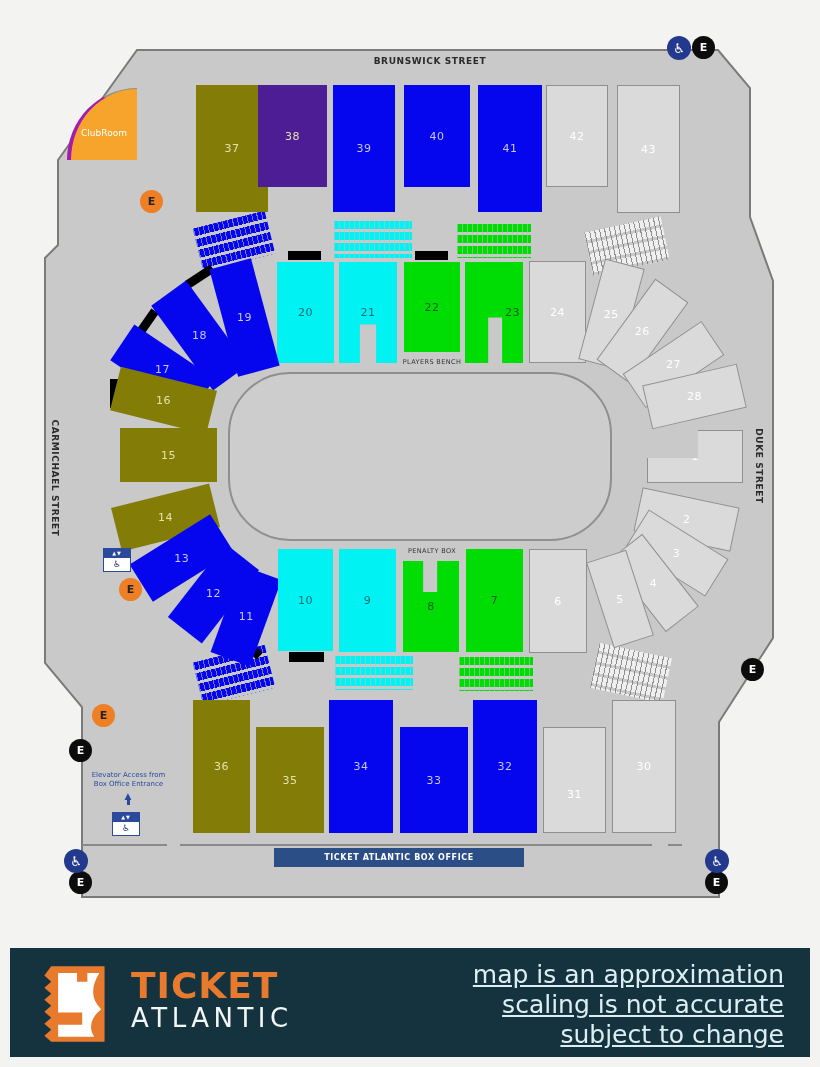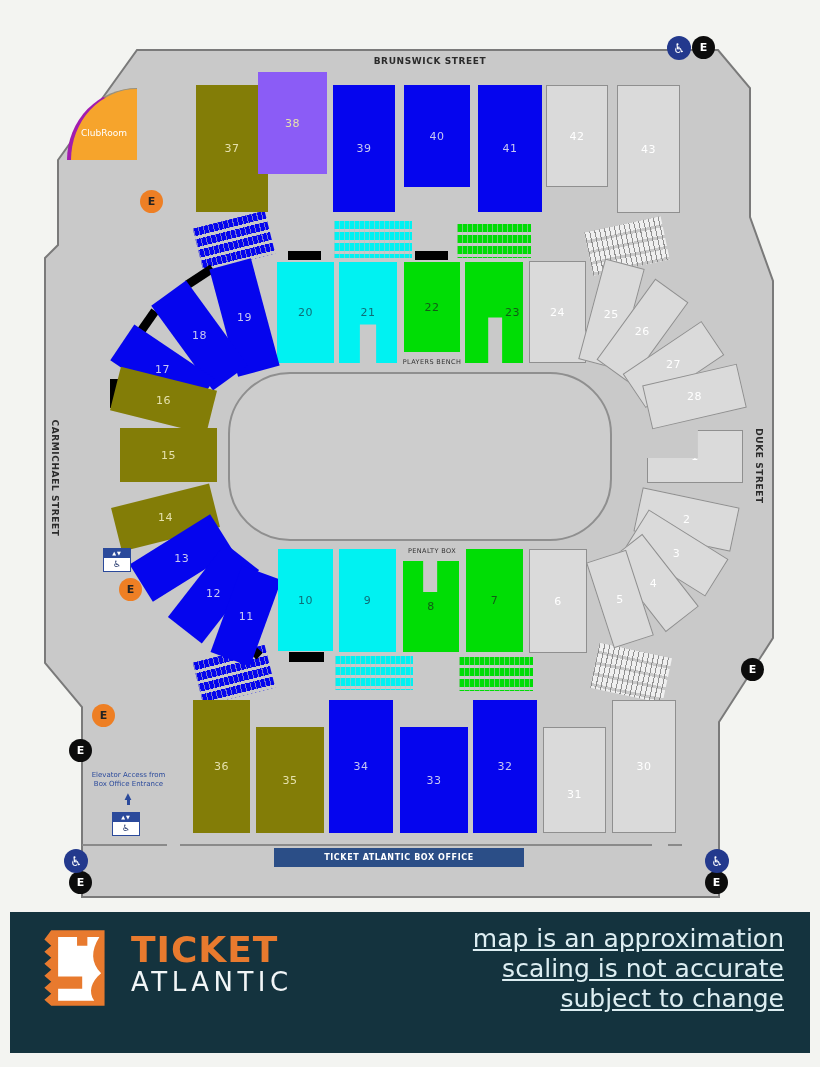--- a/index.html
+++ b/index.html
@@ -21,21 +21,21 @@
   .bench-label{position:absolute;font-size:6.5px;color:#333;letter-spacing:.4px;text-align:center;width:110px;}
   #boxoffice{position:absolute;left:274px;top:848px;width:250px;height:19px;background:#2b4e87;color:#fff;display:flex;align-items:center;justify-content:center;font-size:8px;font-weight:bold;letter-spacing:.6px;}
   .walkline{position:absolute;height:2px;background:#8a8a8a;}
   .elev-box{position:absolute;width:28px;height:24px;border:1px solid #2b4a9b;background:#fff;box-sizing:border-box;display:flex;flex-direction:column;}
   .elev-box .top{height:9px;background:#2b4a9b;color:#fff;font-size:5px;text-align:center;line-height:9px;letter-spacing:1px;}
   .elev-box .bot{flex:1;color:#1b2f66;font-size:9px;text-align:center;line-height:13px;}
   #elev-note{position:absolute;left:66px;top:771px;width:125px;text-align:center;color:#2b4a9b;font-size:7px;line-height:9px;}
   #elev-arrow{position:absolute;left:120px;top:792px;width:16px;text-align:center;color:#2b4a9b;font-size:9px;line-height:9px;}
   #elev-arrow .stem{width:3px;height:6px;background:#2b4a9b;margin:-2px auto 0;}
   
-  #footer{position:absolute;left:10px;top:912px;width:800px;height:141px;background:#14333e;}
+  #footer{position:absolute;left:10px;top:948px;width:800px;height:109px;background:#14333e;}
   #footer .brand{position:absolute;left:121px;top:20px;}
   #footer .brand .t1{font-size:36px;font-weight:bold;color:#e87a2e;letter-spacing:1px;line-height:36px;}
   #footer .brand .t2{font-size:26px;color:#f2f6f7;letter-spacing:4.5px;line-height:28px;}
   #footer .disclaimer{position:absolute;right:26px;top:12px;text-align:right;color:#ddeef2;font-size:25px;line-height:30px;text-decoration:underline;}
   #logo-icon{position:absolute;left:12px;top:16px;}
 </style>
 </head>
 <body>
 
 <div id="canvas">
@@ -65,21 +65,21 @@
       <div class="blackbar" style="left: 288px; top: 251px; width: 33px; height: 9px; transform: rotate(0deg);"></div>
       <div class="blackbar" style="left: 415px; top: 251px; width: 33px; height: 9px; transform: rotate(0deg);"></div>
       <div class="blackbar" style="left: 185px; top: 272px; width: 30px; height: 9px; transform: rotate(-33deg);"></div>
       <div class="blackbar" style="left: 133px; top: 318px; width: 28px; height: 9px; transform: rotate(-55deg);"></div>
       <div class="blackbar" style="left: 110px; top: 379px; width: 8px; height: 29px; transform: rotate(0deg);"></div>
       <div class="blackbar" style="left: 289px; top: 652px; width: 35px; height: 10px; transform: rotate(0deg);"></div>
       <div class="blackbar" style="left: 237px; top: 643px; width: 26px; height: 9px; transform: rotate(42deg);"></div>
       <div class="section" style="left: 196px; top: 85px; width: 72px; height: 127px; background: rgb(131, 125, 7);">
         <span style="color: rgb(229, 225, 173);">37</span>
       </div>
-      <div class="section" style="left: 258px; top: 72px; width: 69px; height: 102px; background: #8b5cf6;">
+      <div class="section" style="left: 258px; top: 85px; width: 69px; height: 102px; background: #4c1d95;">
         <span style="color: rgb(229, 225, 173);">38</span>
       </div>
       <div class="section" style="left: 333px; top: 85px; width: 62px; height: 127px; background: rgb(5, 5, 238);">
         <span style="color: rgb(199, 199, 242);">39</span>
       </div>
       <div class="section" style="left: 404px; top: 85px; width: 66px; height: 102px; background: rgb(5, 5, 238);">
         <span style="color: rgb(199, 199, 242);">40</span>
       </div>
       <div class="section" style="left: 478px; top: 85px; width: 64px; height: 127px; background: rgb(5, 5, 238);">
         <span style="color: rgb(199, 199, 242);">41</span>

